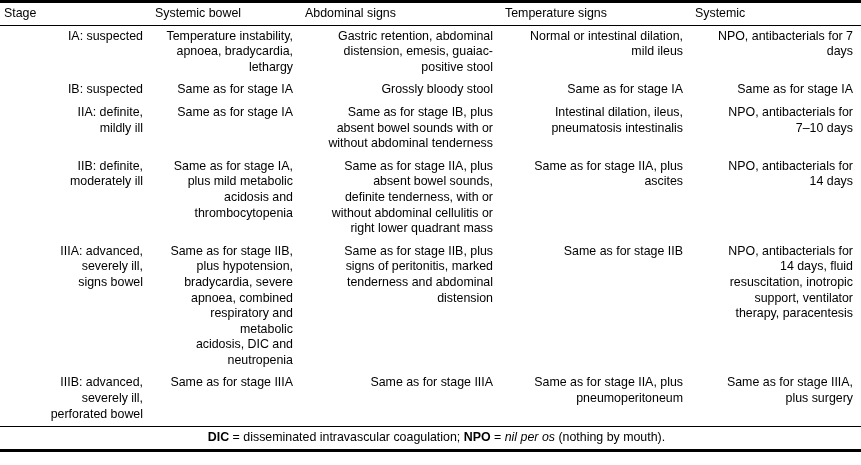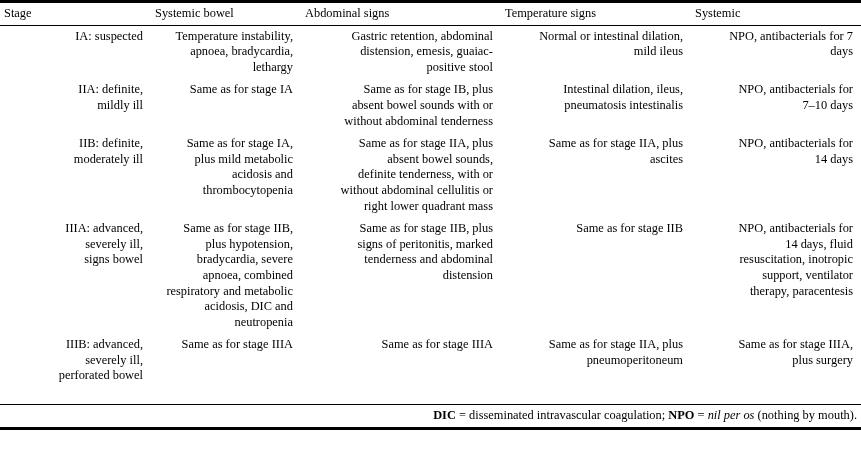--- a/index.html
+++ b/index.html
@@ -11,21 +11,20 @@
     width: 861px;
     height: 465px;
     font-family: "Liberation Sans", sans-serif;
     color: #000000;
     overflow: hidden;
   }
   #table-root {
     width: 776px;
     box-sizing: border-box;
     padding: 0;
-    font-family: Liberation Serif, serif;
   }
   table.staging-table {
     width: 861px;
     border-collapse: collapse;
     table-layout: fixed;
     font-size: 12.4px;
     line-height: 15.6px;
   }
   table.staging-table thead tr th {
     text-align: left;
@@ -36,24 +35,24 @@
     border-bottom: 1.6px solid #000;
   }
   table.staging-table tbody tr td {
     text-align: right;
     vertical-align: top;
     padding: 3px 8px 4px 4px;
     border: none;
   }
   table.staging-table tbody tr.last-body-row td {
     border-bottom: 1px solid #000;
-    padding-bottom: 20px;
+    padding-bottom: 4px;
   }
   table.staging-table tfoot tr td {
-    text-align: right;
+    text-align: center;
     vertical-align: top;
     padding: 3px 4px 3px 16px;
     border-bottom: 3px solid #000;
   }
   .col-stage    { width: 151px; }
   .col-systemic { width: 150px; }
   .col-abdom    { width: 200px; }
   .col-radio    { width: 190px; }
   .col-treat    { width: 170px; }
 
@@ -88,20 +87,27 @@
         <td class="cell">Temperature instability,
 apnoea, bradycardia,
 lethargy</td>
         <td class="cell">Gastric retention, abdominal
 distension, emesis, guaiac-
 positive stool</td>
         <td class="cell">Normal or intestinal dilation,
 mild ileus</td>
         <td class="cell">NPO, antibacterials for 7
 days</td>
+      </tr>
+      <tr>
+        <td class="cell">IB: suspected</td>
+        <td class="cell">Same as for stage IA</td>
+        <td class="cell">Grossly bloody stool</td>
+        <td class="cell">Same as for stage IA</td>
+        <td class="cell">Same as for stage IA</td>
       </tr>
       <tr>
         <td class="cell">IIA: definite,
 mildly ill</td>
         <td class="cell">Same as for stage IA</td>
         <td class="cell">Same as for stage IB, plus
 absent bowel sounds with or
 without abdominal tenderness</td>
         <td class="cell">Intestinal dilation, ileus,
 pneumatosis intestinalis</td>

